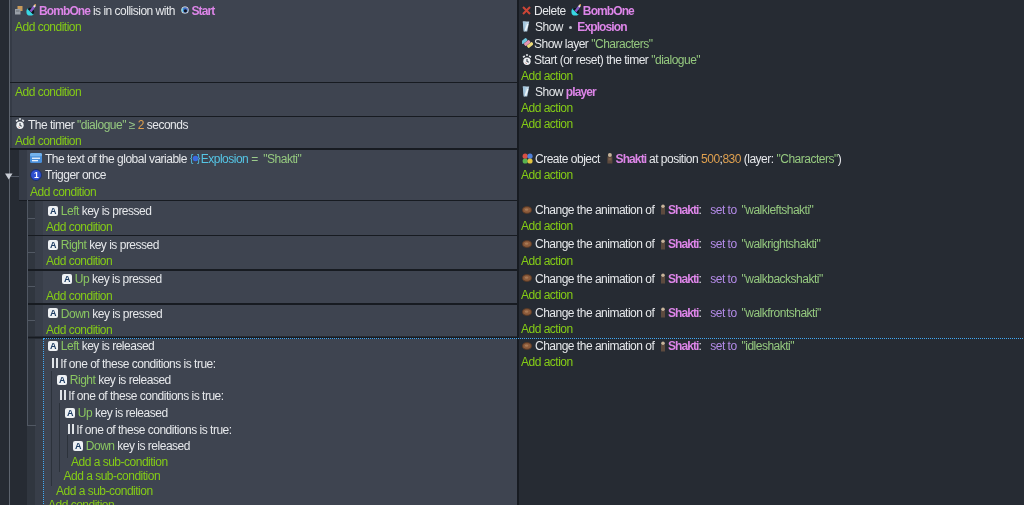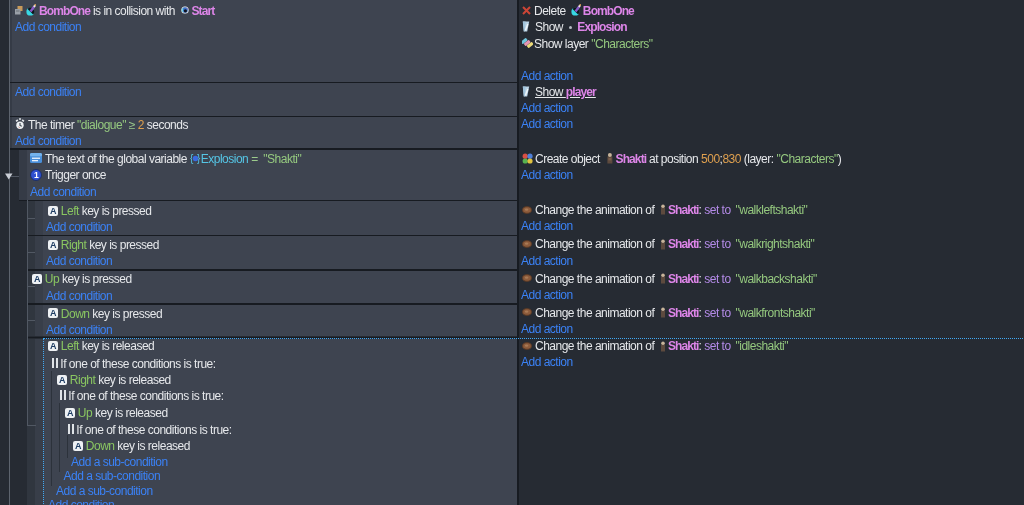--- a/index.html
+++ b/index.html
@@ -2,27 +2,27 @@
 <html><head>
 <meta charset="utf-8">
 <style>
   html,body{margin:0;padding:0;background:#262b33;}
   #canvas{position:relative;width:1024px;height:505px;background:#262b33;overflow:hidden;
     font-family:"Liberation Sans",sans-serif;font-size:12px;letter-spacing:-0.5px;color:#e6e8eb;}
   .blk{position:absolute;background:#3e4450;}
   .band{position:absolute;top:0;bottom:0;}
   .sep{position:absolute;background:#171b21;}
   .row{position:absolute;line-height:16px;white-space:nowrap;height:16px;}
-  .g{color:#3b82f6;}
+  .g{color:#84cc16;}
   .mag{color:#dd85e8;font-weight:bold;letter-spacing:-0.9px;}
   .grn{color:#95c97f;}
   .key{color:#8ac661;}
   .cy{color:#55c5e5;}
   .or{color:#dfa04f;}
-  .vio{color:#b48be8;}
+  .vio{color:#b48be8;margin-left:6px;}
   .pg{color:#9ccb8c;}
   .ic{display:inline-block;vertical-align:middle;position:relative;margin-top:-2px;}
   .kbd{display:inline-block;vertical-align:middle;width:10px;height:10px;background:#eef1f4;border-radius:2px;
      font-size:9px;font-weight:bold;color:#1d3c63;line-height:10px;text-align:center;margin-top:-2px;}
   .orb{display:inline-block;vertical-align:middle;width:2px;height:10px;margin-top:-2px;
      border-left:2px solid #dfe3e7;border-right:2px solid #dfe3e7;}
   .dot{display:inline-block;vertical-align:middle;width:3px;height:3px;background:#b8bdc4;border-radius:50%;}
 </style>
 </head>
 <body>
@@ -139,21 +139,21 @@
         <circle cx="6" cy="6" r="5.5" fill="#2e4fd0" stroke="#1c2f66" stroke-width="1"></circle>
         <text x="6" y="9" font-size="8.5" font-weight="bold" fill="#fff" text-anchor="middle" font-family="Liberation Sans">1</text>
       </svg><span style="display:inline-block;width:3px;"></span>Trigger once
   </div>
   <div class="row g" style="left:30px;top:183.5px;">Add condition</div>
 
   <div class="row" style="left:48px;top:203px;"><span class="kbd">A</span> <span class="key">Left</span> key is pressed</div>
   <div class="row g" style="left:46px;top:219px;">Add condition</div>
   <div class="row" style="left:48px;top:237.2px;"><span class="kbd">A</span> <span class="key">Right</span> key is pressed</div>
   <div class="row g" style="left:46px;top:253.4px;">Add condition</div>
-  <div class="row" style="left:32px;top:271.4px;"><span class="kbd">A</span> <span class="key">Up</span> key is pressed</div>
+  <div class="row" style="left:62px;top:271.4px;"><span class="kbd">A</span> <span class="key">Up</span> key is pressed</div>
   <div class="row g" style="left:46px;top:287.6px;">Add condition</div>
   <div class="row" style="left:48px;top:305.5px;"><span class="kbd">A</span> <span class="key">Down</span> key is pressed</div>
   <div class="row g" style="left:46px;top:321.7px;">Add condition</div>
 
   <div class="row" style="left:48px;top:338.2px;"><span class="kbd">A</span> <span class="key">Left</span> key is released</div>
   <div class="row" style="left:51.5px;top:355.5px;"><span class="orb"></span> If one of these conditions is true:</div>
   <div class="row" style="left:57px;top:371.7px;"><span class="kbd">A</span> <span class="key">Right</span> key is released</div>
   <div class="row" style="left:59.5px;top:387.5px;"><span class="orb"></span> If one of these conditions is true:</div>
   <div class="row" style="left:65px;top:404.7px;"><span class="kbd">A</span> <span class="key">Up</span> key is released</div>
   <div class="row" style="left:67.5px;top:421.5px;"><span class="orb"></span> If one of these conditions is true:</div>
@@ -183,22 +183,32 @@
   </div>
   <div class="row" style="left:522px;top:35.5px;">
     <svg class="ic" width="11" height="12">
         <g transform="rotate(-40 5.5 6)">
           <rect x="1" y="0.8" width="6.5" height="3.2" rx="0.8" fill="#6fc6dc"></rect>
           <rect x="2" y="4.2" width="6.5" height="3.2" rx="0.8" fill="#e596b4"></rect>
           <rect x="3" y="7.6" width="6.5" height="3.2" rx="0.8" fill="#ead978"></rect>
         </g>
       </svg><span style="display:inline-block;width:1px;"></span>Show layer <span class="grn">"Characters"</span>
   </div>
+  <div class="row" style="left:522px;top:52px;">
+    <svg class="ic" width="10" height="12">
+        <rect x="3.9" y="0.2" width="2.2" height="1.6" rx="0.5" fill="#e8ebee"></rect>
+        <path d="M1.1,3.4 L2.8,1.9" stroke="#e8ebee" stroke-width="1.6"></path>
+        <path d="M8.9,3.4 L7.2,1.9" stroke="#e8ebee" stroke-width="1.6"></path>
+        <circle cx="5" cy="7.3" r="3.7" fill="#eceff2"></circle>
+        <path d="M5,4.9 L5,7.5 L6.8,8.3" stroke="#3a414b" stroke-width="1.1" fill="none"></path>
+        <path d="M3.6,8.9 l1,0.6" stroke="#c05a48" stroke-width="0.9"></path>
+      </svg><span style="display:inline-block;width:2px;"></span>Start (or reset) the timer <span class="grn">"dialogue"</span>
+  </div>
   <div class="row g" style="left:521px;top:67.5px;">Add action</div>
-  <div class="row" style="left:522px;top:84px;text-decoration:underline;">
+  <div class="row" style="left:522px;top:84px;">
     <svg class="ic" width="8" height="11">
         <polygon points="0.8,0.5 7.2,0.5 5.2,10.5 1.8,10.5" fill="#b9d2e4"></polygon>
         <polygon points="0.8,0.5 3.6,0.5 2.6,10.5 1.8,10.5" fill="#9fc2da"></polygon>
         <path d="M5.8,3 L3.4,9.5" stroke="#f2f7fa" stroke-width="1.4"></path>
       </svg><span style="display:inline-block;width:5px;"></span>Show <span class="mag">player</span>
   </div>
   <div class="row g" style="left:521px;top:100px;">Add action</div>
   <div class="row g" style="left:521px;top:116px;">Add action</div>
   <div class="row" style="left:522px;top:150.5px;">
     <svg class="ic" width="11" height="11">

